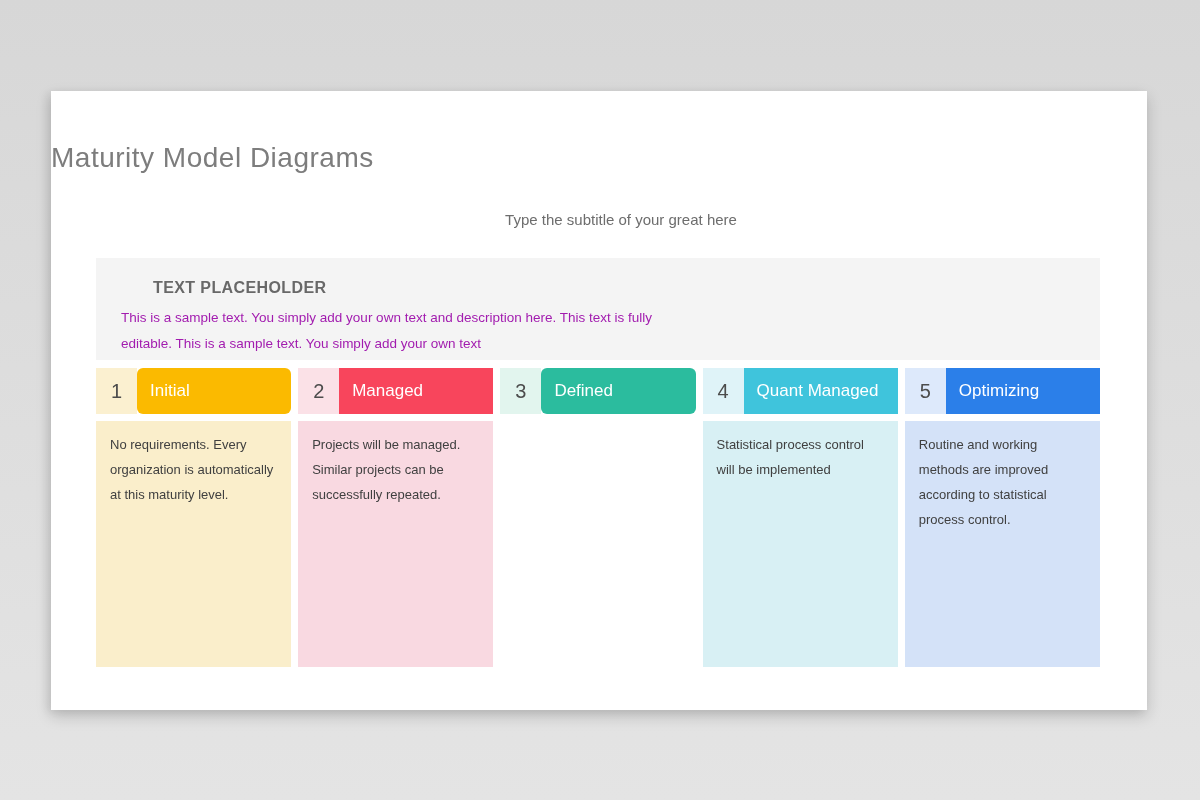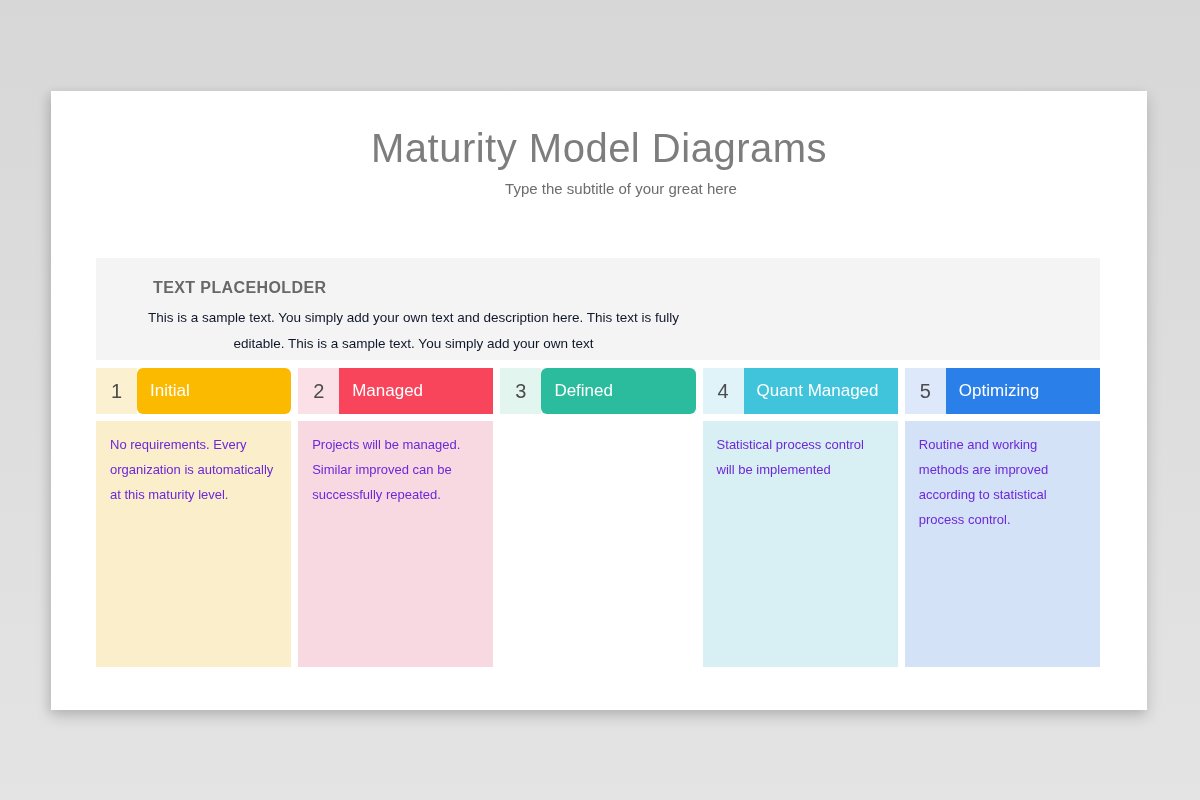--- a/index.html
+++ b/index.html
@@ -10,30 +10,29 @@
     position: relative;
   }
   .slide {
     position: absolute;
     left: 51px; top: 91px;
     width: 1096px; height: 619px;
     background: #ffffff;
     box-shadow: 0 6px 14px rgba(0,0,0,0.18), -4px 2px 8px rgba(0,0,0,0.06);
   }
   .slide-title {
-    margin-top: 33px;
-    text-align: center;
-    font-size: 40px;
+    margin-top: 43px;
+    font-size: 28px;
     font-weight: 400;
     color: #7d7d7d;
     letter-spacing: 0.5px;
     line-height: 48px;
   }
   .slide-subtitle {
-    margin-top: 8px;
+    margin-top: 29px;
     text-align: center;
     font-size: 15px;
     font-weight: 400;
     color: #6d6d6d;
     padding-left: 44px;
   }
   .content {
     position: absolute;
     left: 45px;
     top: 167px;
@@ -50,23 +49,22 @@
     font-weight: 700;
     color: #686868;
     letter-spacing: 0.4px;
     line-height: 20px;
     margin-left: 32px;
   }
   .placeholder-text {
     margin-top: 7px;
     max-width: 585px;
     font-size: 13.5px;
-    color: #0f172a;
+    color: #a21caf;
     line-height: 25.5px;
-    text-align: center;
   }
   .columns {
     margin-top: 8px;
     display: grid;
     grid-template-columns: repeat(5, 1fr);
     column-gap: 7px;
   }
   .col-header {
     display: flex;
     height: 46px;
@@ -88,21 +86,21 @@
     color: #ffffff;
     font-size: 17px;
     font-weight: 400;
   }
   .col-body {
     margin-top: 7px;
     height: 246px;
     padding: 11px 13px 0 14px;
     font-size: 13px;
     line-height: 25px;
-    color: #6d28d9;
+    color: #404040;
   }
 </style>
 </head>
 <body>
 
 <div class="slide">
   <h1 class="slide-title">Maturity Model Diagrams</h1>
   <div class="slide-subtitle">Type the subtitle of your great here</div>
 
   <div class="content">
@@ -120,21 +118,21 @@
           <div class="header-band" style="background-color: rgb(251, 186, 0); border-radius: 6px;">Initial</div>
         </div>
         <div class="col-body" style="background-color: rgb(250, 238, 203);">No requirements. Every organization is automatically at this maturity level.</div>
       </div>
 
       <div class="column">
         <div class="col-header">
           <div class="num-box" style="background-color: rgb(251, 225, 231);">2</div>
           <div class="header-band" style="background-color: rgb(248, 69, 92); text-align: right;">Managed</div>
         </div>
-        <div class="col-body" style="background-color: rgb(249, 217, 225);">Projects will be managed. Similar improved can be successfully repeated.</div>
+        <div class="col-body" style="background-color: rgb(249, 217, 225);">Projects will be managed. Similar projects can be successfully repeated.</div>
       </div>
 
       <div class="column">
         <div class="col-header">
           <div class="num-box" style="background-color: rgb(226, 245, 238);">3</div>
           <div class="header-band" style="background-color: rgb(43, 188, 158); border-radius: 6px;">Defined</div>
         </div>
       </div>
 
       <div class="column">

